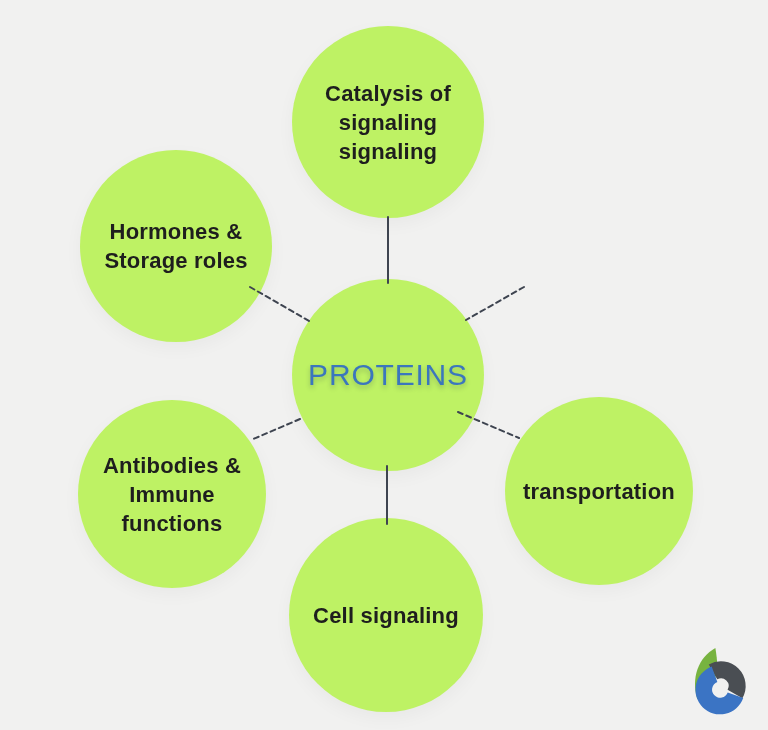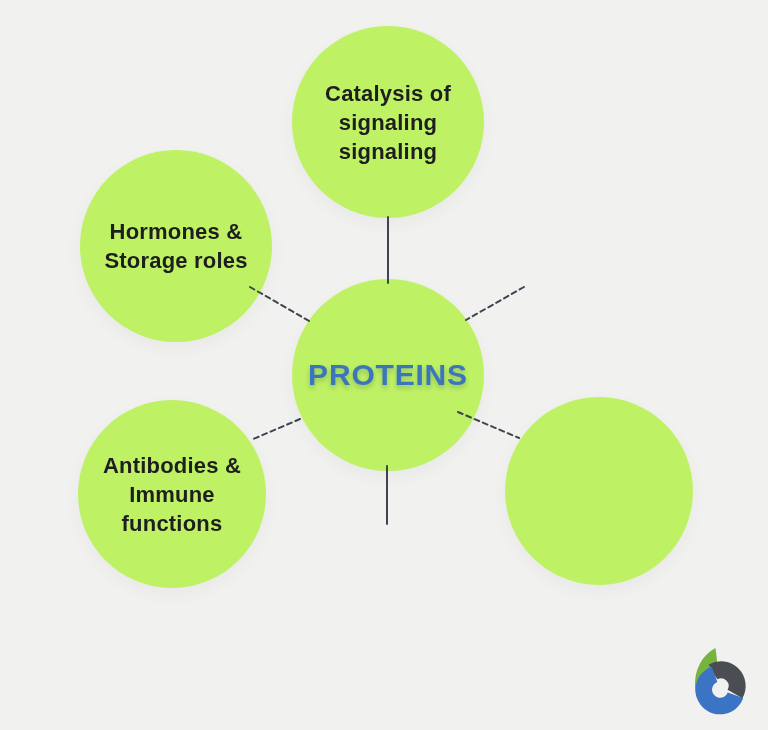--- a/index.html
+++ b/index.html
@@ -37,21 +37,21 @@
   
   .node-top           { left: 292px; top:  26px; width: 192px; height: 192px; }
   .node-top-right     { left: 504px; top: 152px; width: 190px; height: 190px; }
   .node-bottom-right  { left: 505px; top: 397px; width: 188px; height: 188px; }
   .node-bottom        { left: 289px; top: 518px; width: 194px; height: 194px; }
   .node-bottom-left   { left:  78px; top: 400px; width: 188px; height: 188px; }
   .node-top-left      { left:  80px; top: 150px; width: 192px; height: 192px; }
 
   .hub                { left: 292px; top: 279px; width: 192px; height: 192px; }
   .hub .hub-label {
-    font-weight: 700;
+    font-weight: 400;
     font-size: 30px;
     letter-spacing: 0.8px;
     color: #3b76bd;
     text-shadow: 0 3px 5px rgba(20,40,70,0.25);
   }
 
   .connectors {
     position: absolute;
     left: 0; top: 0;
     pointer-events: none;
@@ -76,23 +76,29 @@
     <div class="label">
       <span class="line">Catalysis of</span>
       <span class="line">signaling</span>
       <span class="line">signaling</span>
     </div>
   </div>
 
 
   <div class="bubble node-bottom-right">
     <div class="label">
+      <span class="line">transportation</span>
     </div>
   </div>
 
+  <div class="bubble node-bottom">
+    <div class="label">
+      <span class="line">Cell signaling</span>
+    </div>
+  </div>
 
   <div class="bubble node-bottom-left">
     <div class="label">
       <span class="line">Antibodies &amp;</span>
       <span class="line">Immune</span>
       <span class="line">functions</span>
     </div>
   </div>
 
   <div class="bubble node-top-left">

